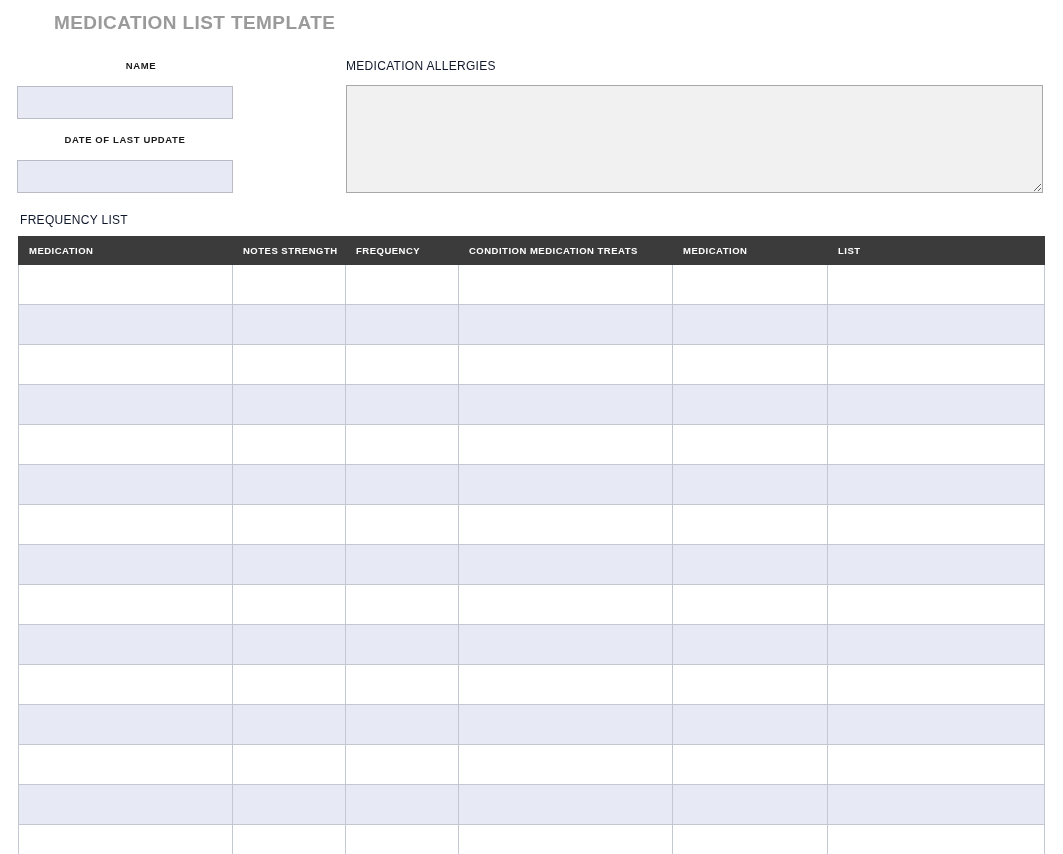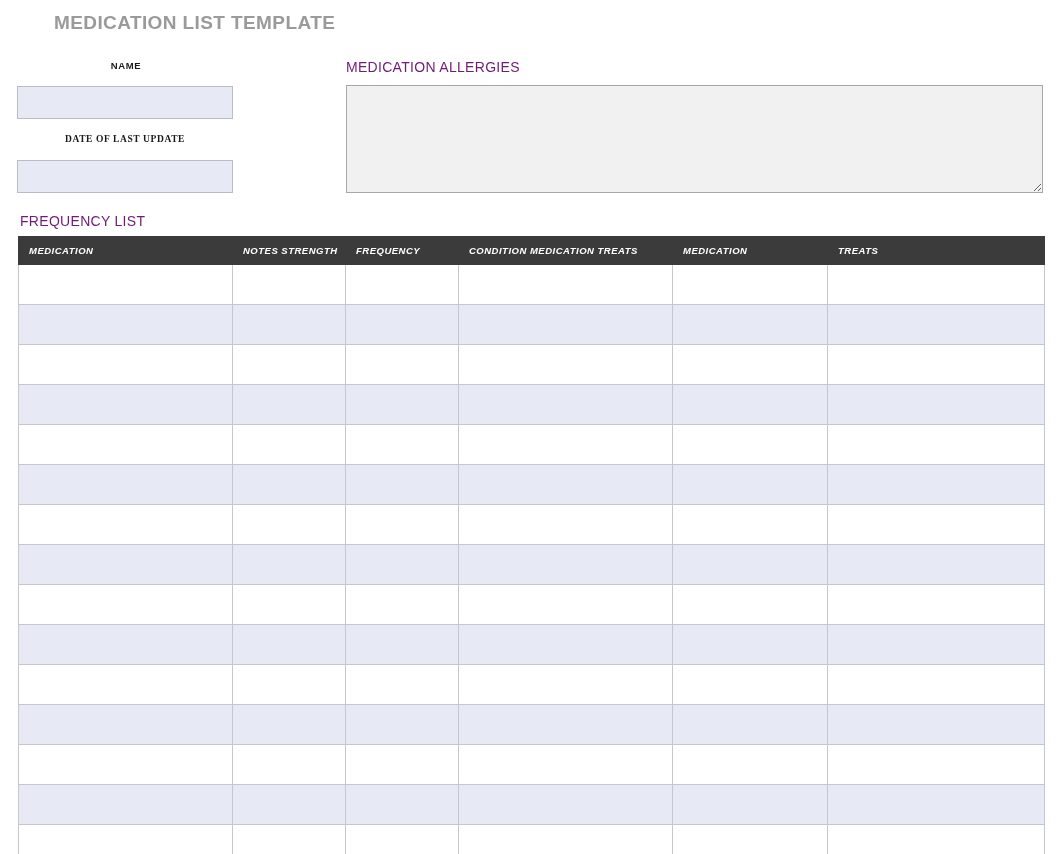--- a/index.html
+++ b/index.html
@@ -40,30 +40,30 @@
     width: 216px;
   }
   .field-box {
     position: absolute;
     width: 216px;
     height: 33px;
     background: #e7eaf4;
     border: 1px solid #b9bcc6;
   }
 
-  #name-label { left: 18px; top: 60px; }
+  #name-label { left: 33px; top: 60px; }
   #name-box   { left: 17px; top: 86px; }
-  #date-label { left: 17px; top: 134px; font-family: Liberation Serif, serif; }
+  #date-label { left: 17px; top: 134px; }
   #date-box   { left: 17px; top: 160px; }
 
   
   .section-heading {
     position: absolute;
-    font-size: 14px;
-    color: #701a75;
+    font-size: 12px;
+    color: #0f172a;
     letter-spacing: 0.3px;
   }
   #allergies-heading { left: 346px; top: 59px; }
   #allergies-box {
     position: absolute;
     left: 346px;
     top: 85px;
     width: 697px;
     height: 108px;
     background: #f1f1f1;
@@ -84,21 +84,20 @@
   #med-table th {
     background: #3b3b3b;
     color: #ffffff;
     font-size: 9.5px;
     font-weight: bold;
     letter-spacing: 0.5px;
     text-align: left;
     padding: 8px 0 8px 10px;
     height: 28px;
     border: 1px solid #3b3b3b;
-    font-style: italic;
   }
   #med-table td {
     height: 40px;
     border: 1px solid #c3c7d2;
     background: #ffffff;
     padding: 0 6px;
     font-size: 11px;
     color: #222;
   }
   #med-table tbody tr.alt td {
@@ -140,21 +139,21 @@
         <col class="c4">
         <col class="c5">
     </colgroup>
     <thead>
       <tr>
         <th>MEDICATION</th>
         <th>NOTES STRENGTH</th>
         <th>FREQUENCY</th>
         <th>CONDITION MEDICATION TREATS</th>
         <th>MEDICATION</th>
-        <th>TREATS</th>
+        <th>LIST</th>
       </tr>
     </thead>
     <tbody id="med-table-body">
         <tr>
           <td></td>
           <td></td>
           <td></td>
           <td></td>
           <td></td>
           <td></td>

